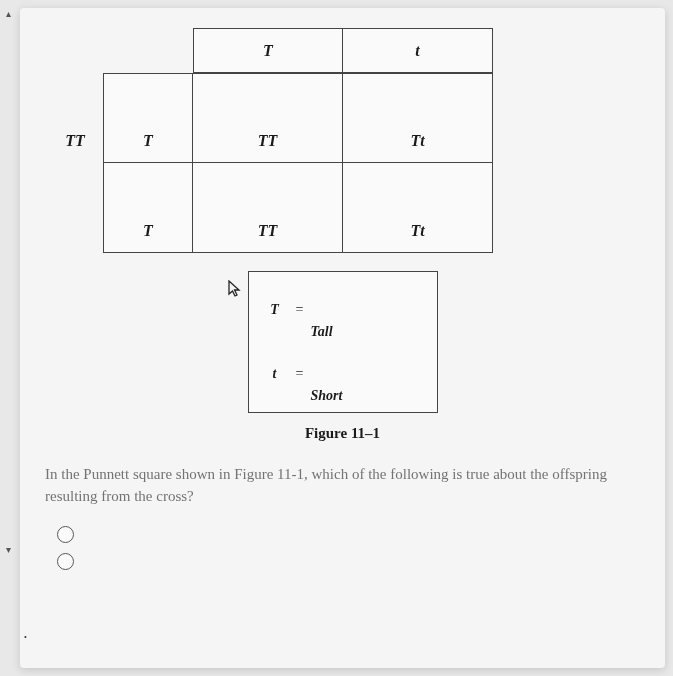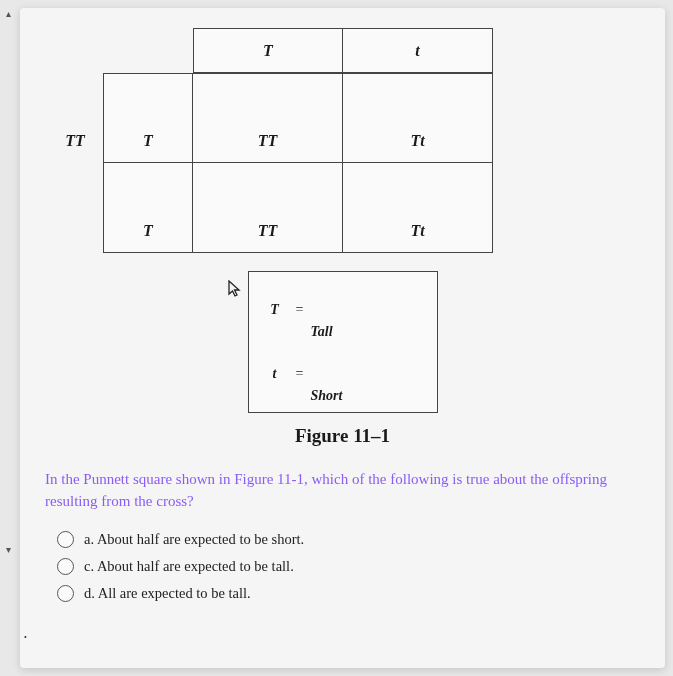--- a/index.html
+++ b/index.html
@@ -112,28 +112,28 @@
     .cursor-icon {
       position: absolute;
       left: -22px;
       top: 8px;
       font-size: 16px;
       color: #222;
     }
     .figure-caption {
       text-align: center;
       font-weight: bold;
-      font-size: 19px;
+      font-size: 15px;
       margin: 12px 0 22px 0;
     }
     .question-text {
       font-size: 15px;
       line-height: 1.45;
       margin-bottom: 18px;
-      color: #8b5cf6;
+      color: #737373;
     }
     .options { margin-left: 12px; }
     .option-row {
       display: flex;
       align-items: center;
       margin-bottom: 10px;
       font-size: 14.5px;
       color: #222;
     }
     .radio {
@@ -199,27 +199,21 @@
     </div>
   </div>
 
   <div class="figure-caption">Figure 11–1</div>
 
   <p class="question-text">In the Punnett square shown in Figure 11-1, which of the following is true about the offspring resulting from the cross?</p>
 
   <div class="options">
     <div class="option-row">
       <span class="radio"></span>
-      <span>a. About half are expected to be short.</span>
     </div>
     <div class="option-row">
       <span class="radio"></span>
-      <span>c. About half are expected to be tall.</span>
-    </div>
-    <div class="option-row">
-      <span class="radio"></span>
-      <span>d. All are expected to be tall.</span>
     </div>
   </div>
 
 </div>
 
 <span class="dot-small">•</span>
 
 </body></html>

